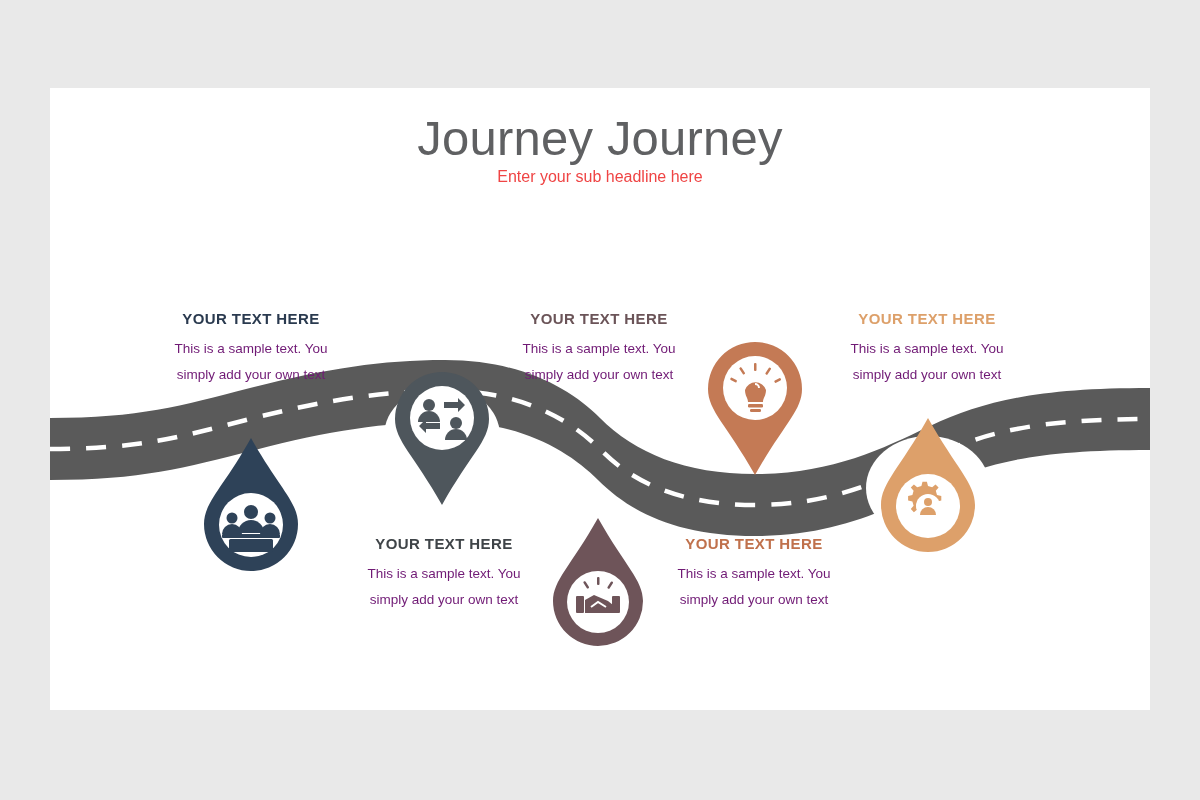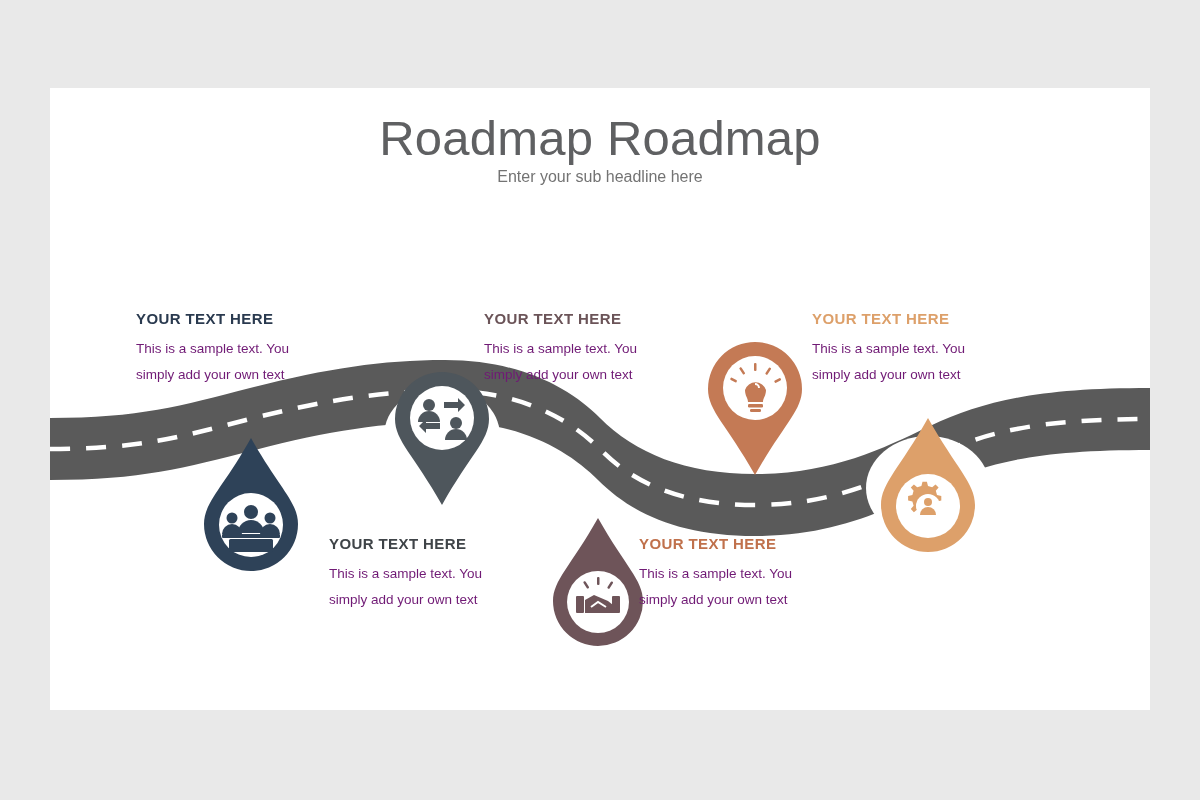--- a/index.html
+++ b/index.html
@@ -18,40 +18,40 @@
   }
   #title {
     position:absolute; left:0; top:22px; width:100%;
     text-align:center;
     font-size:49px; font-weight:400; color:#5f6062;
     letter-spacing:0.2px;
   }
   #subtitle {
     position:absolute; left:0; top:80px; width:100%;
     text-align:center;
-    font-size:16px; font-weight:400; color:#737373;
+    font-size:16px; font-weight:400; color:#ef4444;
   }
   #stage { position:absolute; left:0; top:0; width:1100px; height:622px; }
   svg.layer { position:absolute; left:0; top:0; width:1100px; height:622px; }
 
-  .txtblock { position:absolute; width:230px; text-align:left; }
+  .txtblock { position:absolute; width:230px; text-align:center; }
   .txtblock .head {
     font-size:15px; font-weight:bold; letter-spacing:0.4px;
     margin-bottom:9px;
   }
   .txtblock .body {
     font-size:13.5px; color:#701a75; line-height:1.92;
   }
 </style>
 </head>
 <body>
 
 <div id="slide">
 
-  <div id="title">Roadmap Roadmap</div>
+  <div id="title">Journey Journey</div>
   <div id="subtitle">Enter your sub headline here</div>
 
   <div id="stage">
 
     <svg class="layer" viewBox="0 0 1100 622">
       <path d="M0,330 C 90,330 130,318 200,300
                C 275,281 330,272 395,272
                C 470,272 520,300 550,330
                C 585,365 635,386 705,386
                C 780,386 830,362 880,338

